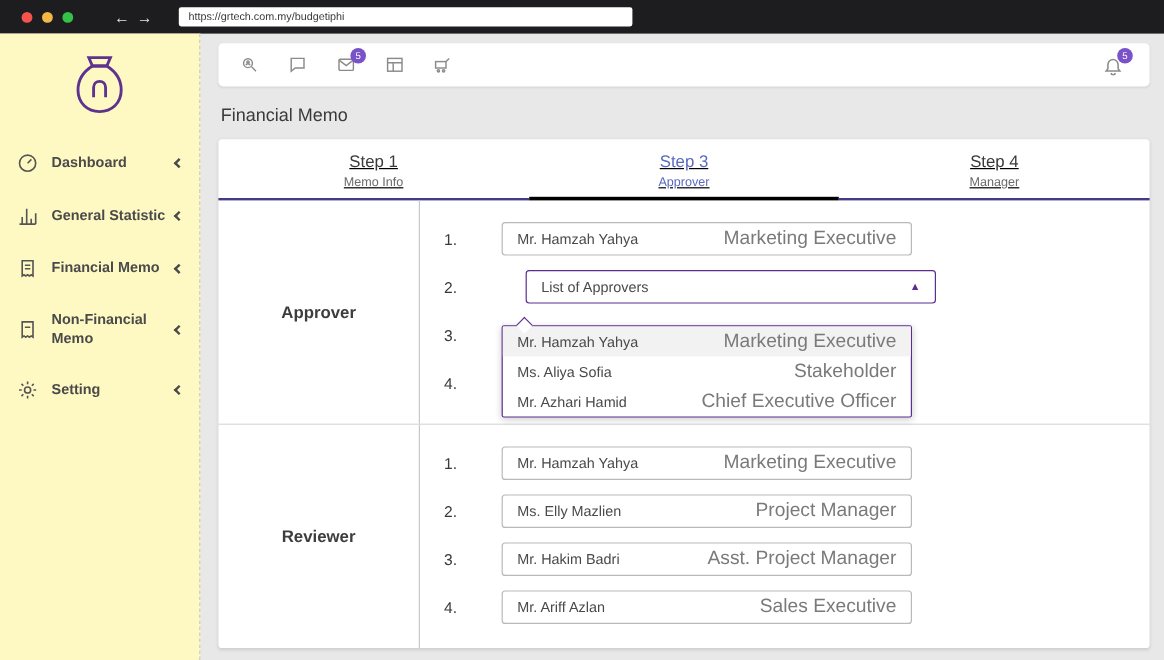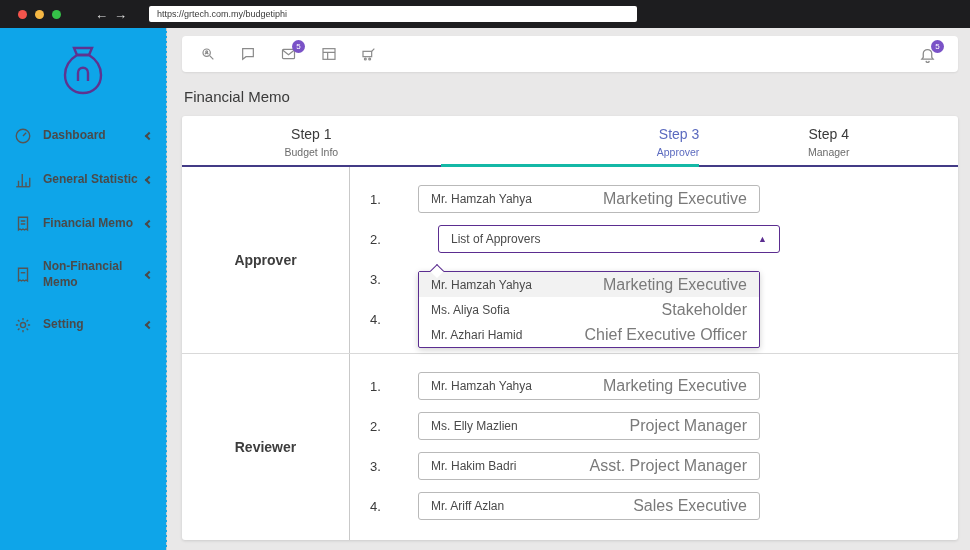--- a/index.html
+++ b/index.html
@@ -8,48 +8,48 @@
     width:970px; height:550px; overflow:hidden;
     font-family:"Liberation Sans", sans-serif;
     background:#e9e8e8;
   }
   
   .topbar { height:28px; background:#1d1d1f; display:flex; align-items:center; }
   .dots { display:flex; margin-left:18px; }
   .dot { width:9px; height:9px; border-radius:50%; margin-right:8px; }
   .dot.red{background:#f4544c} .dot.yellow{background:#f6b844} .dot.green{background:#35c148}
   .nav-arrows { color:#e3e3e3; font-size:13px; margin-left:26px; display:flex; gap:6px; }
-  .urlbar { margin-left:22px; background:#fff; width:488px; height:16px; border-radius:2px;
+  .urlbar { margin-left:22px; background:#fff; width:378px; height:16px; border-radius:2px;
             display:flex; align-items:center; padding:0 8px; font-size:9px; color:#3a3a3a; }
   
   .app { display:flex; height:522px; }
-  .sidebar { width:167px; background:#0ea5e9; border-right:1px dashed #c9c9c9; flex-shrink:0; }
+  .sidebar { width:167px; background:#fef9c3; border-right:1px dashed #c9c9c9; flex-shrink:0; }
   .logo-wrap { height:86px; display:flex; align-items:center; justify-content:center; }
   .menu-item { display:flex; align-items:center; padding:13px 14px; cursor:pointer; }
   .menu-icon { width:20px; margin-right:9px; color:#555; display:flex; align-items:center; }
   .menu-label { flex:1; font-size:12px; font-weight:700; color:#4a4a4a; line-height:1.3; }
   .chev { width:6px; height:6px; border-left:2px solid #4a4a4a; border-bottom:2px solid #4a4a4a;
           transform:rotate(45deg); flex-shrink:0; }
   
   .main { flex:1; padding:8px 12px 0 15px; }
   .toolbar { background:#fff; height:36px; border-radius:4px; box-shadow:0 1px 2px rgba(0,0,0,.08);
              display:flex; align-items:center; padding:0 18px; }
   .ticon { margin-right:24px; position:relative; color:#8a8a8a; display:flex; cursor:pointer; }
   .badge { position:absolute; top:-6px; right:-8px; background:#7a52c7; color:#fff; font-size:8px;
            width:13px; height:13px; border-radius:50%; display:flex; align-items:center; justify-content:center; }
   .tspacer { flex:1; }
   .bell { position:relative; color:#8a8a8a; display:flex; cursor:pointer; margin-right:4px; }
   .page-title { margin:16px 2px 11px; font-size:15px; color:#3a3a3a; font-weight:500; }
   
   .card { background:#fff; border-radius:3px; box-shadow:0 1px 3px rgba(0,0,0,.12); }
   .stepper { display:flex; }
-  .step { flex:1; text-align:center; padding:10px 0 7px; border-bottom:2px solid #433b86; cursor:pointer; }
+  .step { flex:1; text-align:center; padding:10px 0 7px; border-bottom:2px solid #433b86; cursor:pointer;text-decoration:underline; }
   .step-title { font-size:14px; color:#3a3a3a; margin-bottom:4px; }
   .step-sub { font-size:10.5px; color:#6b6b6b; }
-  .step.active { border-bottom:3px solid #14b8a6; padding-bottom:6px;text-align:right; }
+  .step.active { border-bottom:3px solid #000000; padding-bottom:6px; }
   .step.active .step-title, .step.active .step-sub { color:#5b6abf; }
   
   .section { display:flex; }
   .section.first { border-bottom:1px solid #d9d9d9; }
   .section-label { width:168px; border-right:1px solid #c9c9c9; display:flex; align-items:center;
                    justify-content:center; font-size:14px; font-weight:700; color:#3d3d3d; flex-shrink:0; }
   .rows { flex:1; padding:12px 0 14px; position:relative; }
   .rrow { height:40px; display:flex; align-items:center; }
   .row-num { width:68px; padding-left:20px; font-size:13px; color:#3a3a3a; flex-shrink:0; }
   .input-box { width:342px; height:28px; border:1px solid #b9b9b9; border-radius:3px; background:#fff;
@@ -204,21 +204,21 @@
       </span>
     </div>
 
     <div class="page-title">Financial Memo</div>
 
     <div class="card">
 
       <div class="stepper">
         <div class="step">
           <div class="step-title">Step 1</div>
-          <div class="step-sub">Budget Info</div>
+          <div class="step-sub">Memo Info</div>
         </div>
         <div class="step active">
           <div class="step-title">Step 3</div>
           <div class="step-sub">Approver</div>
         </div>
         <div class="step">
           <div class="step-title">Step 4</div>
           <div class="step-sub">Manager</div>
         </div>
       </div>

